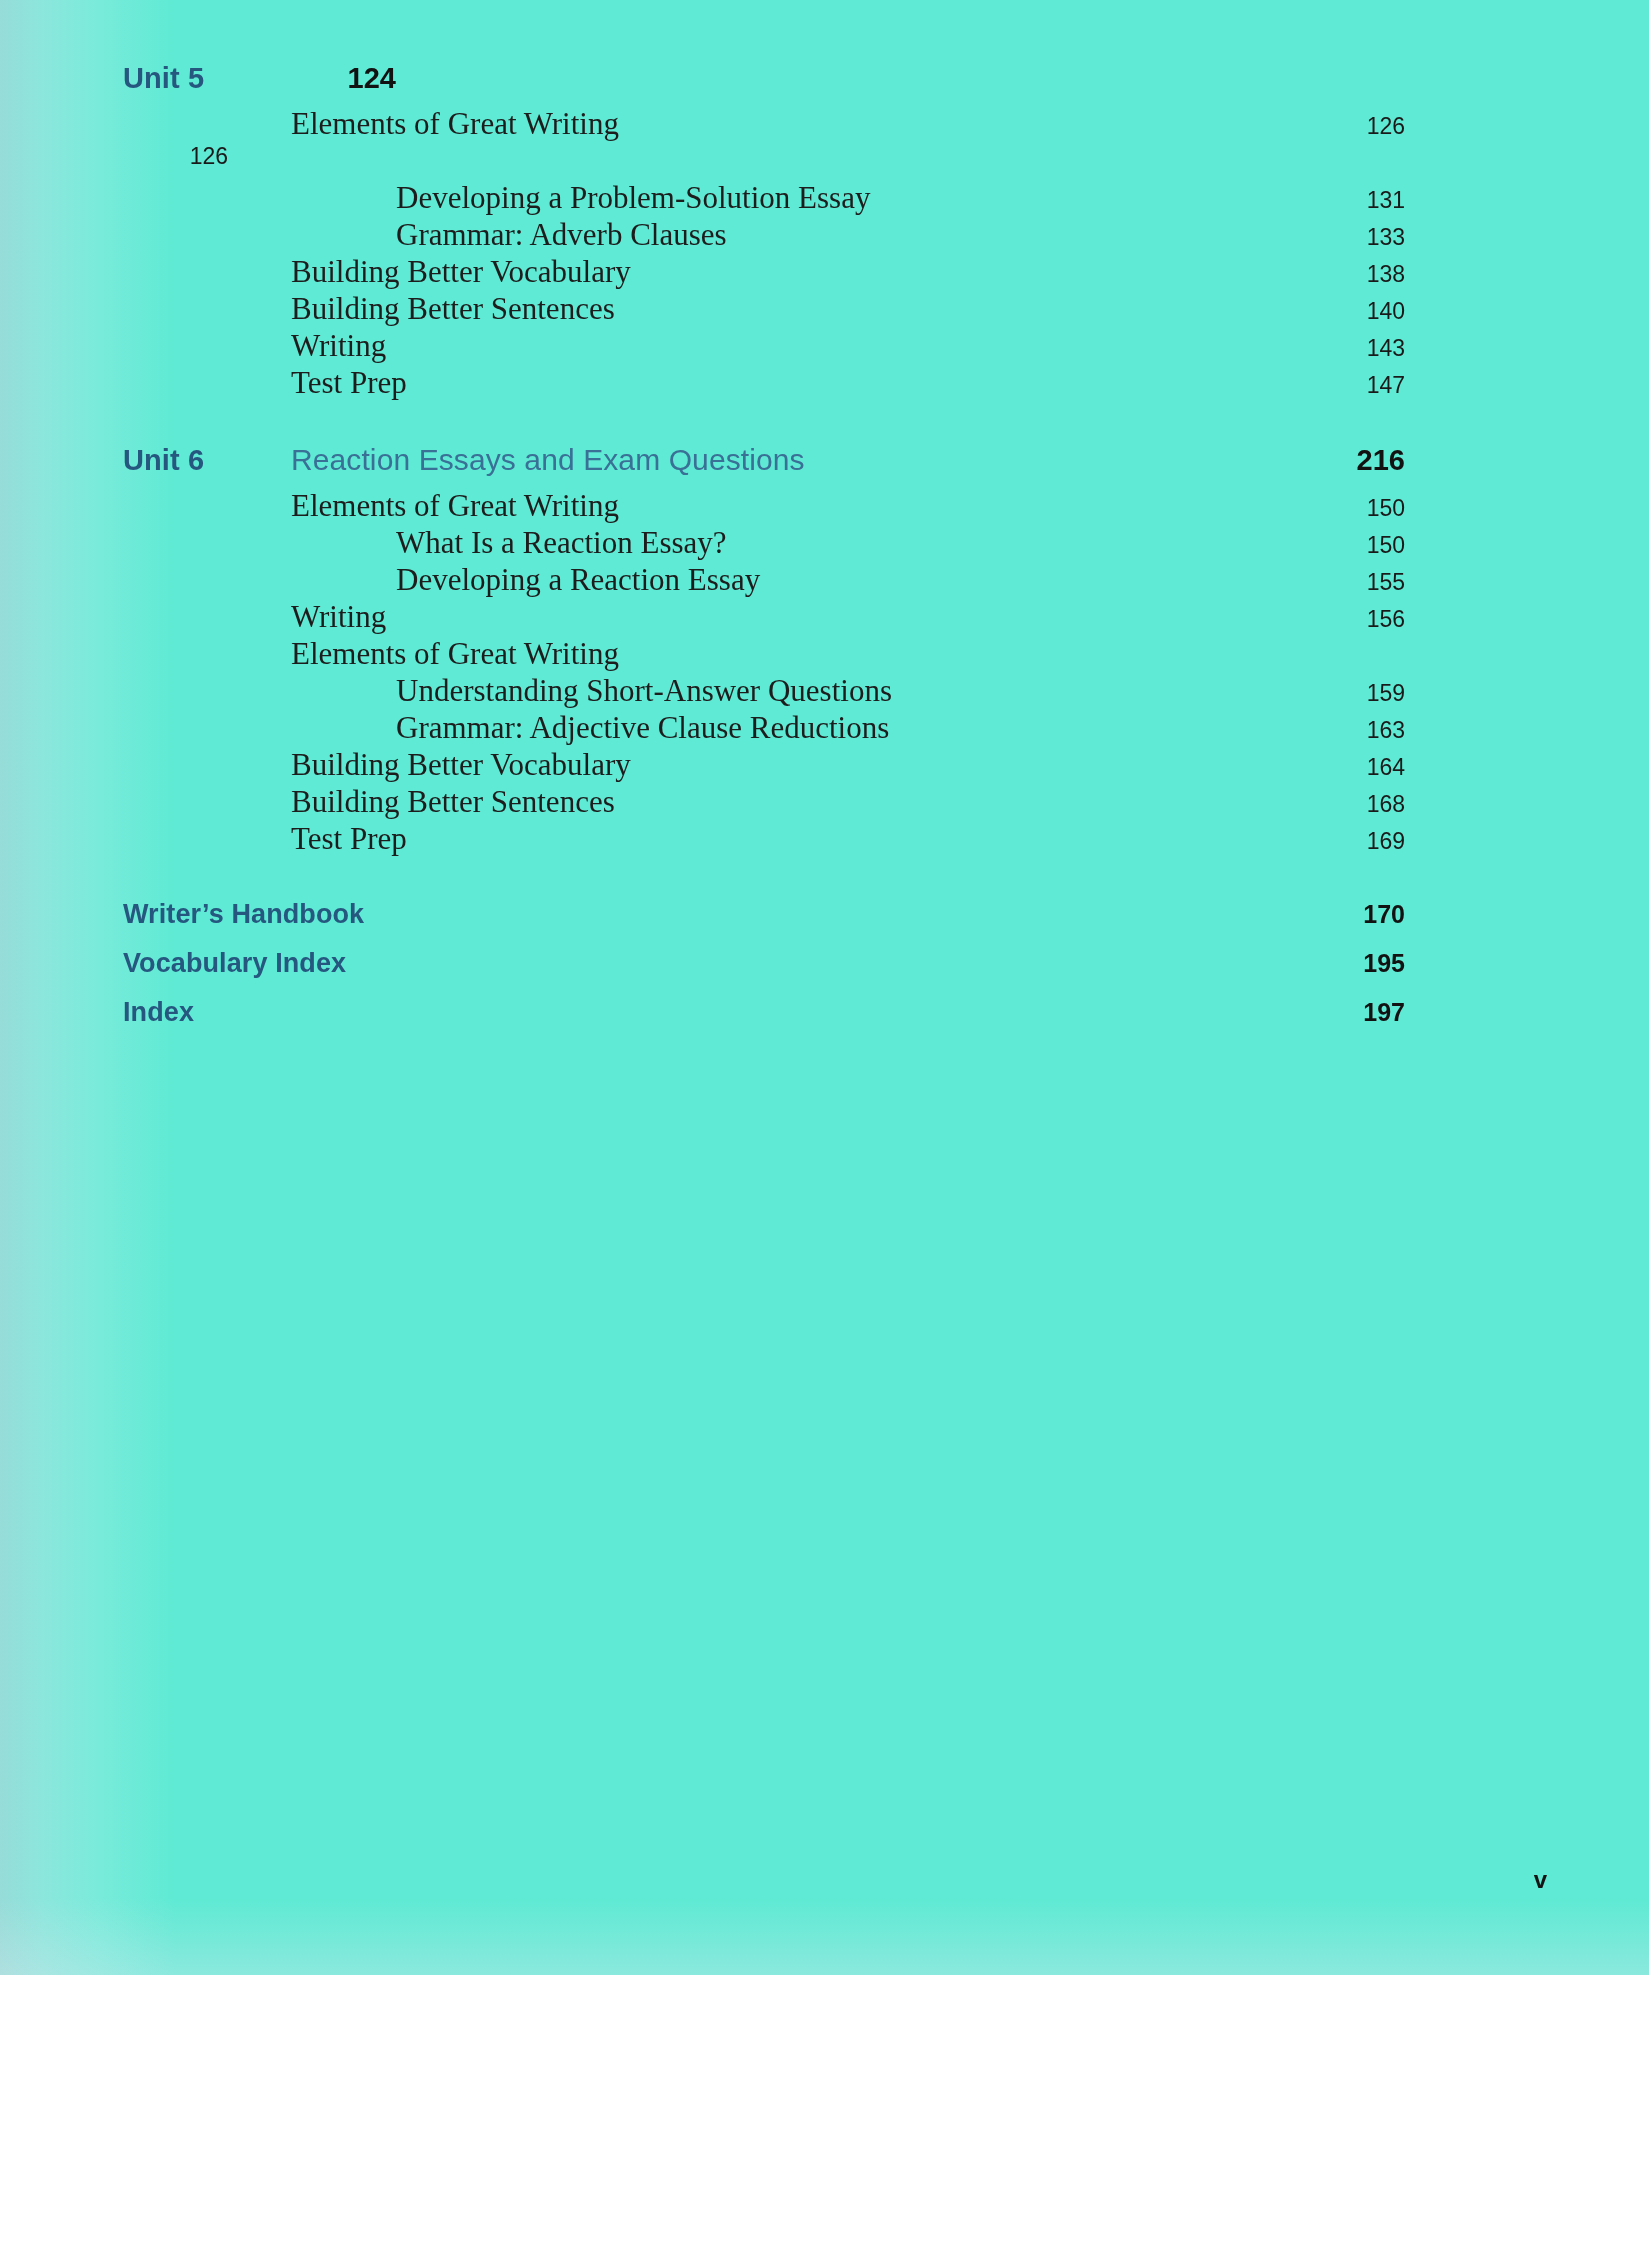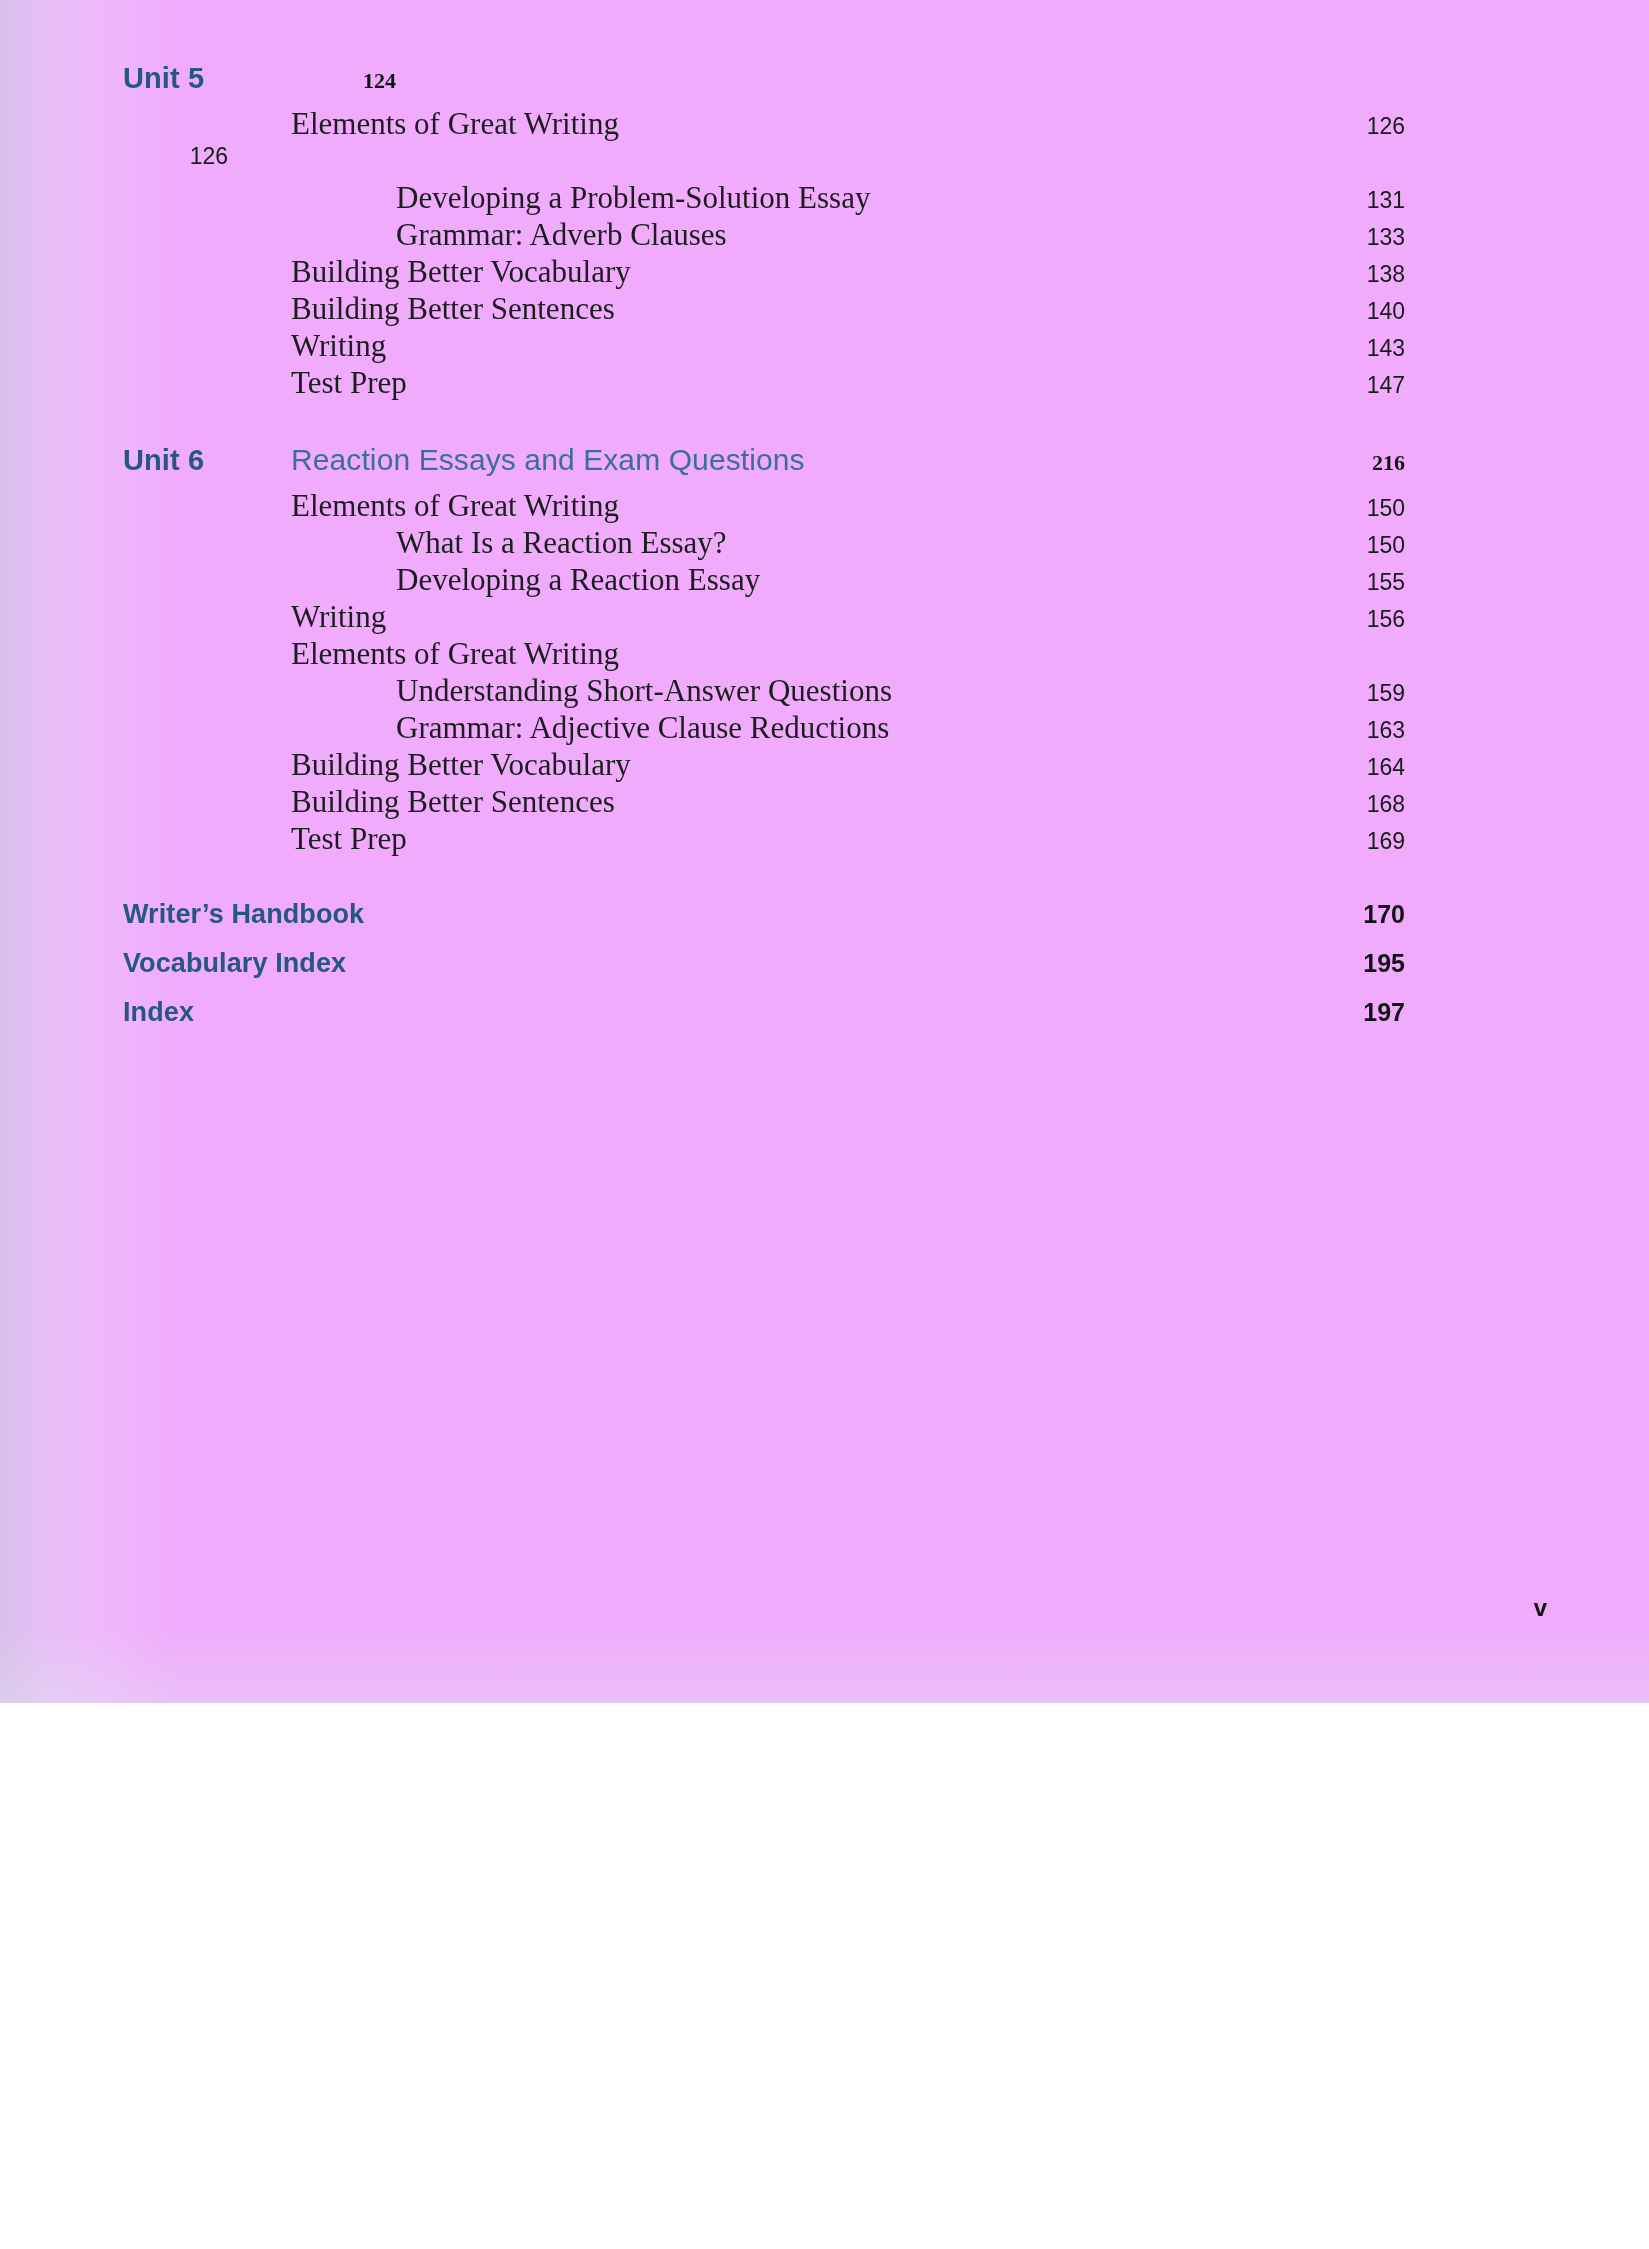--- a/index.html
+++ b/index.html
@@ -4,22 +4,22 @@
 <style>
   html, body {
     margin: 0;
     padding: 0;
     background: #ffffff;
   }
 
   .page {
     position: relative;
     width: 1649px;
-    height: 1703px;
-    background: #f0abfc;
+    height: 1975px;
+    background: #5eead4;
     overflow: hidden;
     font-family: "Liberation Serif", "DejaVu Serif", serif;
   }
 
   
   .scan-gutter {
     position: absolute;
     left: 0;
     top: 0;
     width: 210px;
@@ -77,23 +77,23 @@
     font-weight: normal;
     font-size: 30px;
     letter-spacing: 0.1px;
     color: #3a7096;
   }
 
   .unit-page {
     flex: 0 0 auto;
     width: 105px;
     text-align: right;
-    font-family: Liberation Serif, serif;
-    font-weight: bold;
-    font-size: 22px;
+    font-family: Liberation Sans, sans-serif;
+    font-weight: bold;
+    font-size: 29px;
     color: #121212;
   }
 
   
   .toc-row {
     display: flex;
     align-items: baseline;
     height: 37px;
   }
 

